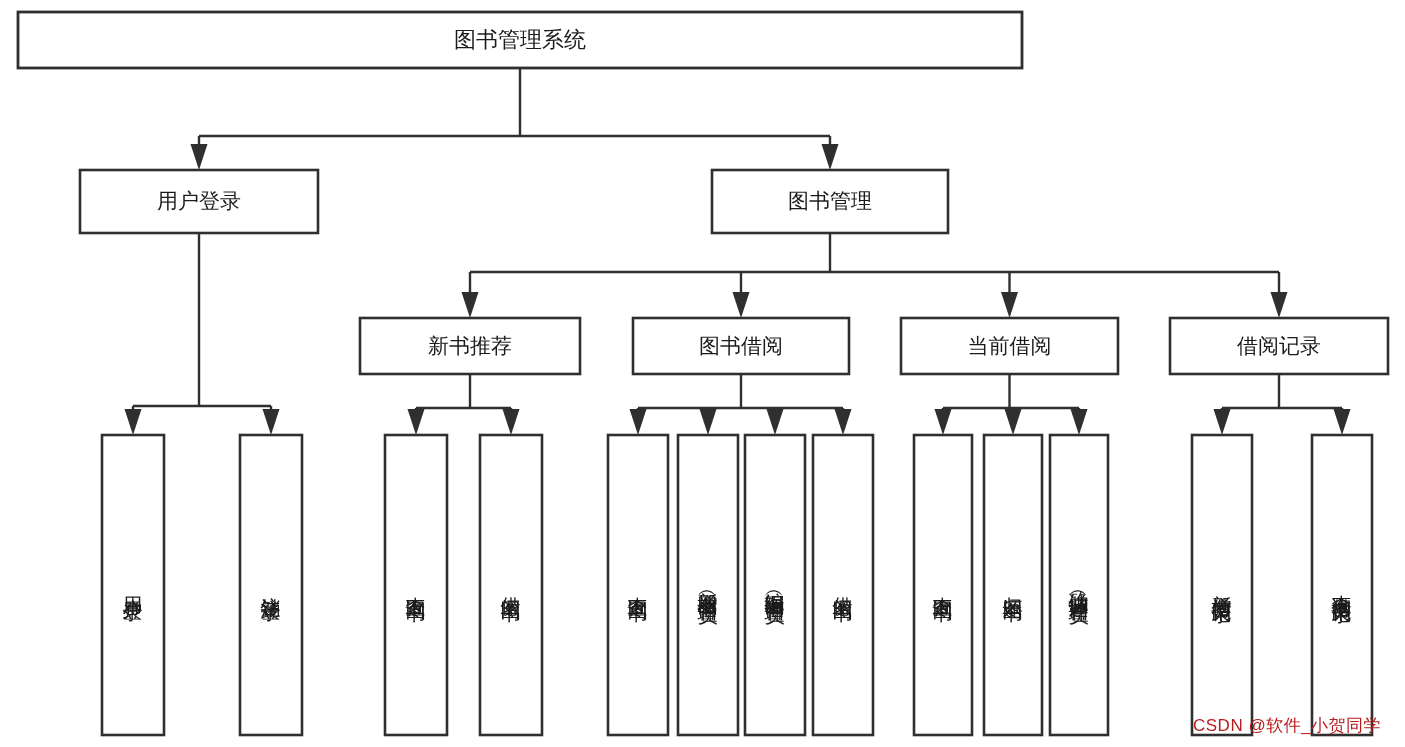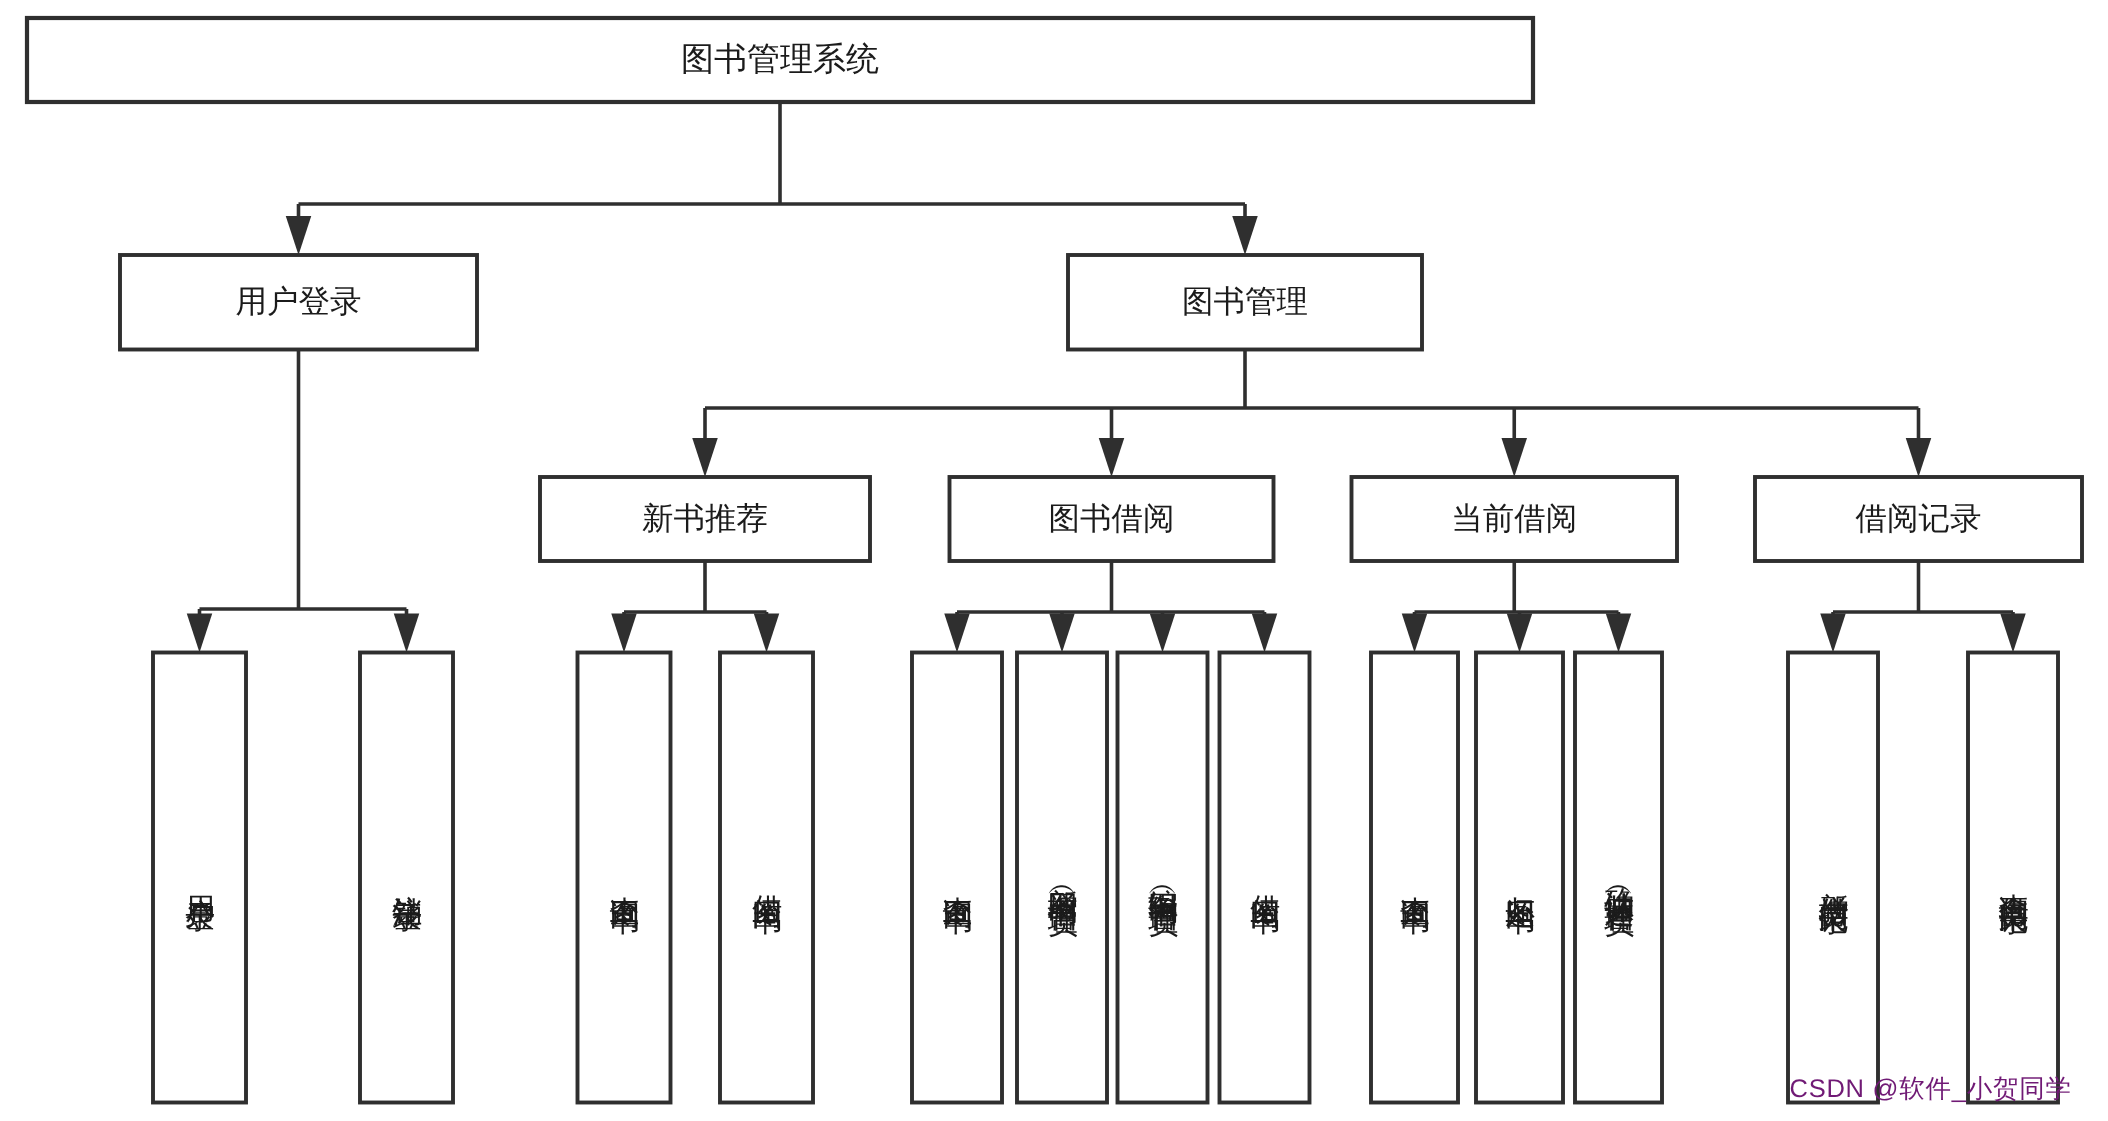--- a/index.html
+++ b/index.html
@@ -71,21 +71,21 @@
     color: #1b1b1b;
     letter-spacing: 2px;
     white-space: nowrap;
     pointer-events: none;
     text-align: center;
   }
   .watermark {
     position: absolute;
     font-family: "Liberation Sans", "DejaVu Sans", sans-serif;
     font-size: 17px;
-    color: #701a75;
+    color: #b91c1c;
     letter-spacing: 0.5px;
     white-space: nowrap;
   }
 </style>
 </head>
 <body>
 
 <div id="diagram-root">
 
   <svg class="flow" viewBox="0 0 1405 747" xmlns="http://www.w3.org/2000/svg">

